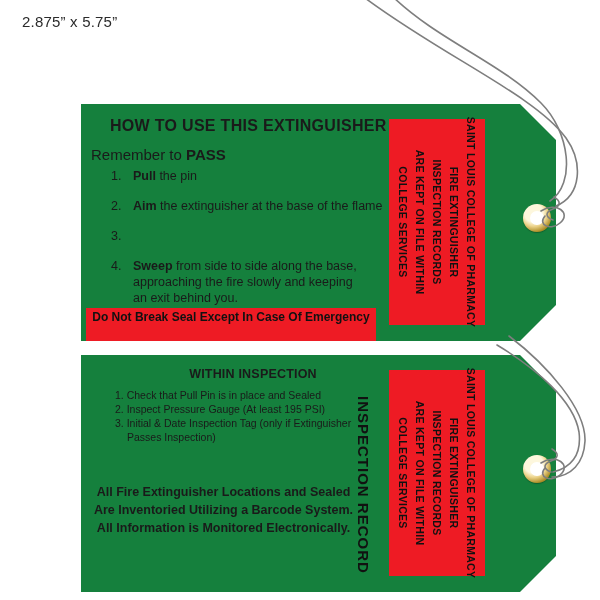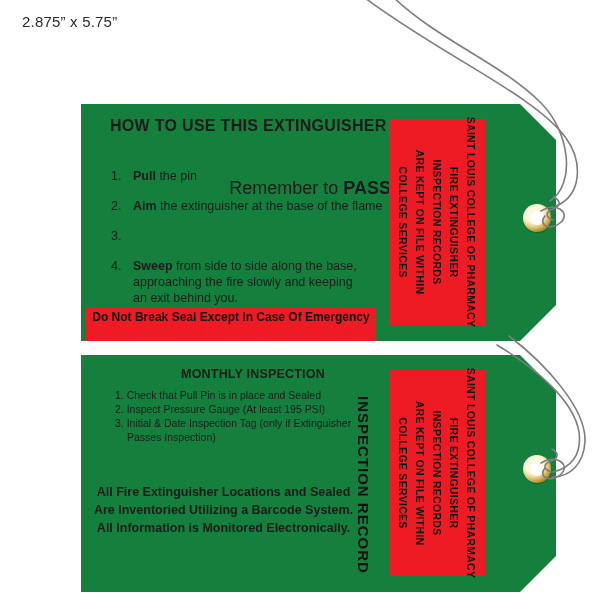--- a/index.html
+++ b/index.html
@@ -10,21 +10,21 @@
   .dim-label{position:absolute;left:22px;top:13px;font-size:15px;color:#2b2b2b;letter-spacing:.2px;}
   .tag{
     position:absolute;left:81px;width:475px;height:237px;background:#15803d;
     clip-path:polygon(0 0, 439px 0, 475px 36px, 475px 201px, 439px 237px, 0 237px);
   }
   .tag1{top:104px;}
   .tag2{top:355px;}
 
   
   .t1-title{position:absolute;left:29px;top:13px;font-size:16px;font-weight:bold;letter-spacing:.3px;white-space:nowrap;}
-  .t1-sub{position:absolute;left:10px;top:42px;width:300px;text-align:right;font-size:18px;margin-top:32px;}
+  .t1-sub{position:absolute;left:10px;top:42px;width:300px;text-align:left;font-size:15px;}
   .t1-sub b{font-weight:bold;}
   .step{position:absolute;left:30px;font-size:12.5px;line-height:16px;display:flex;}
   .step .num{width:22px;flex:0 0 22px;}
   .step .txt{white-space:nowrap;}
   .warning{
     position:absolute;left:5px;top:204px;width:290px;height:34px;background:#ee1b24;
     font-size:12px;font-weight:bold;text-align:center;line-height:19px;white-space:nowrap;color:#111;
   }
 
   
@@ -97,21 +97,21 @@
       <div class="rline">INSPECTION RECORDS</div>
       <div class="rline">ARE KEPT ON FILE WITHIN</div>
       <div class="rline">COLLEGE SERVICES</div>
     </div>
   </div>
 
   <div class="grommet"></div>
 </div>
 
 <div class="tag tag2">
-  <div class="t2-title">MONTHLY INSPECTION</div>
+  <div class="t2-title">WITHIN INSPECTION</div>
 
   <div class="t2-item" style="top:34px">1. Check that Pull Pin is in place and Sealed</div>
   <div class="t2-item" style="top:48px">2. Inspect Pressure Gauge (At least 195 PSI)</div>
   <div class="t2-item" style="top:62px">3. Initial &amp; Date Inspection Tag (only if Extinguisher</div>
   <div class="t2-item indent" style="top:76px">Passes Inspection)</div>
 
   <div class="t2-footer">
     <div>All Fire Extinguisher Locations and Sealed</div>
     <div>Are Inventoried Utilizing a Barcode System.</div>
     <div>All Information is Monitored Electronically.</div>

